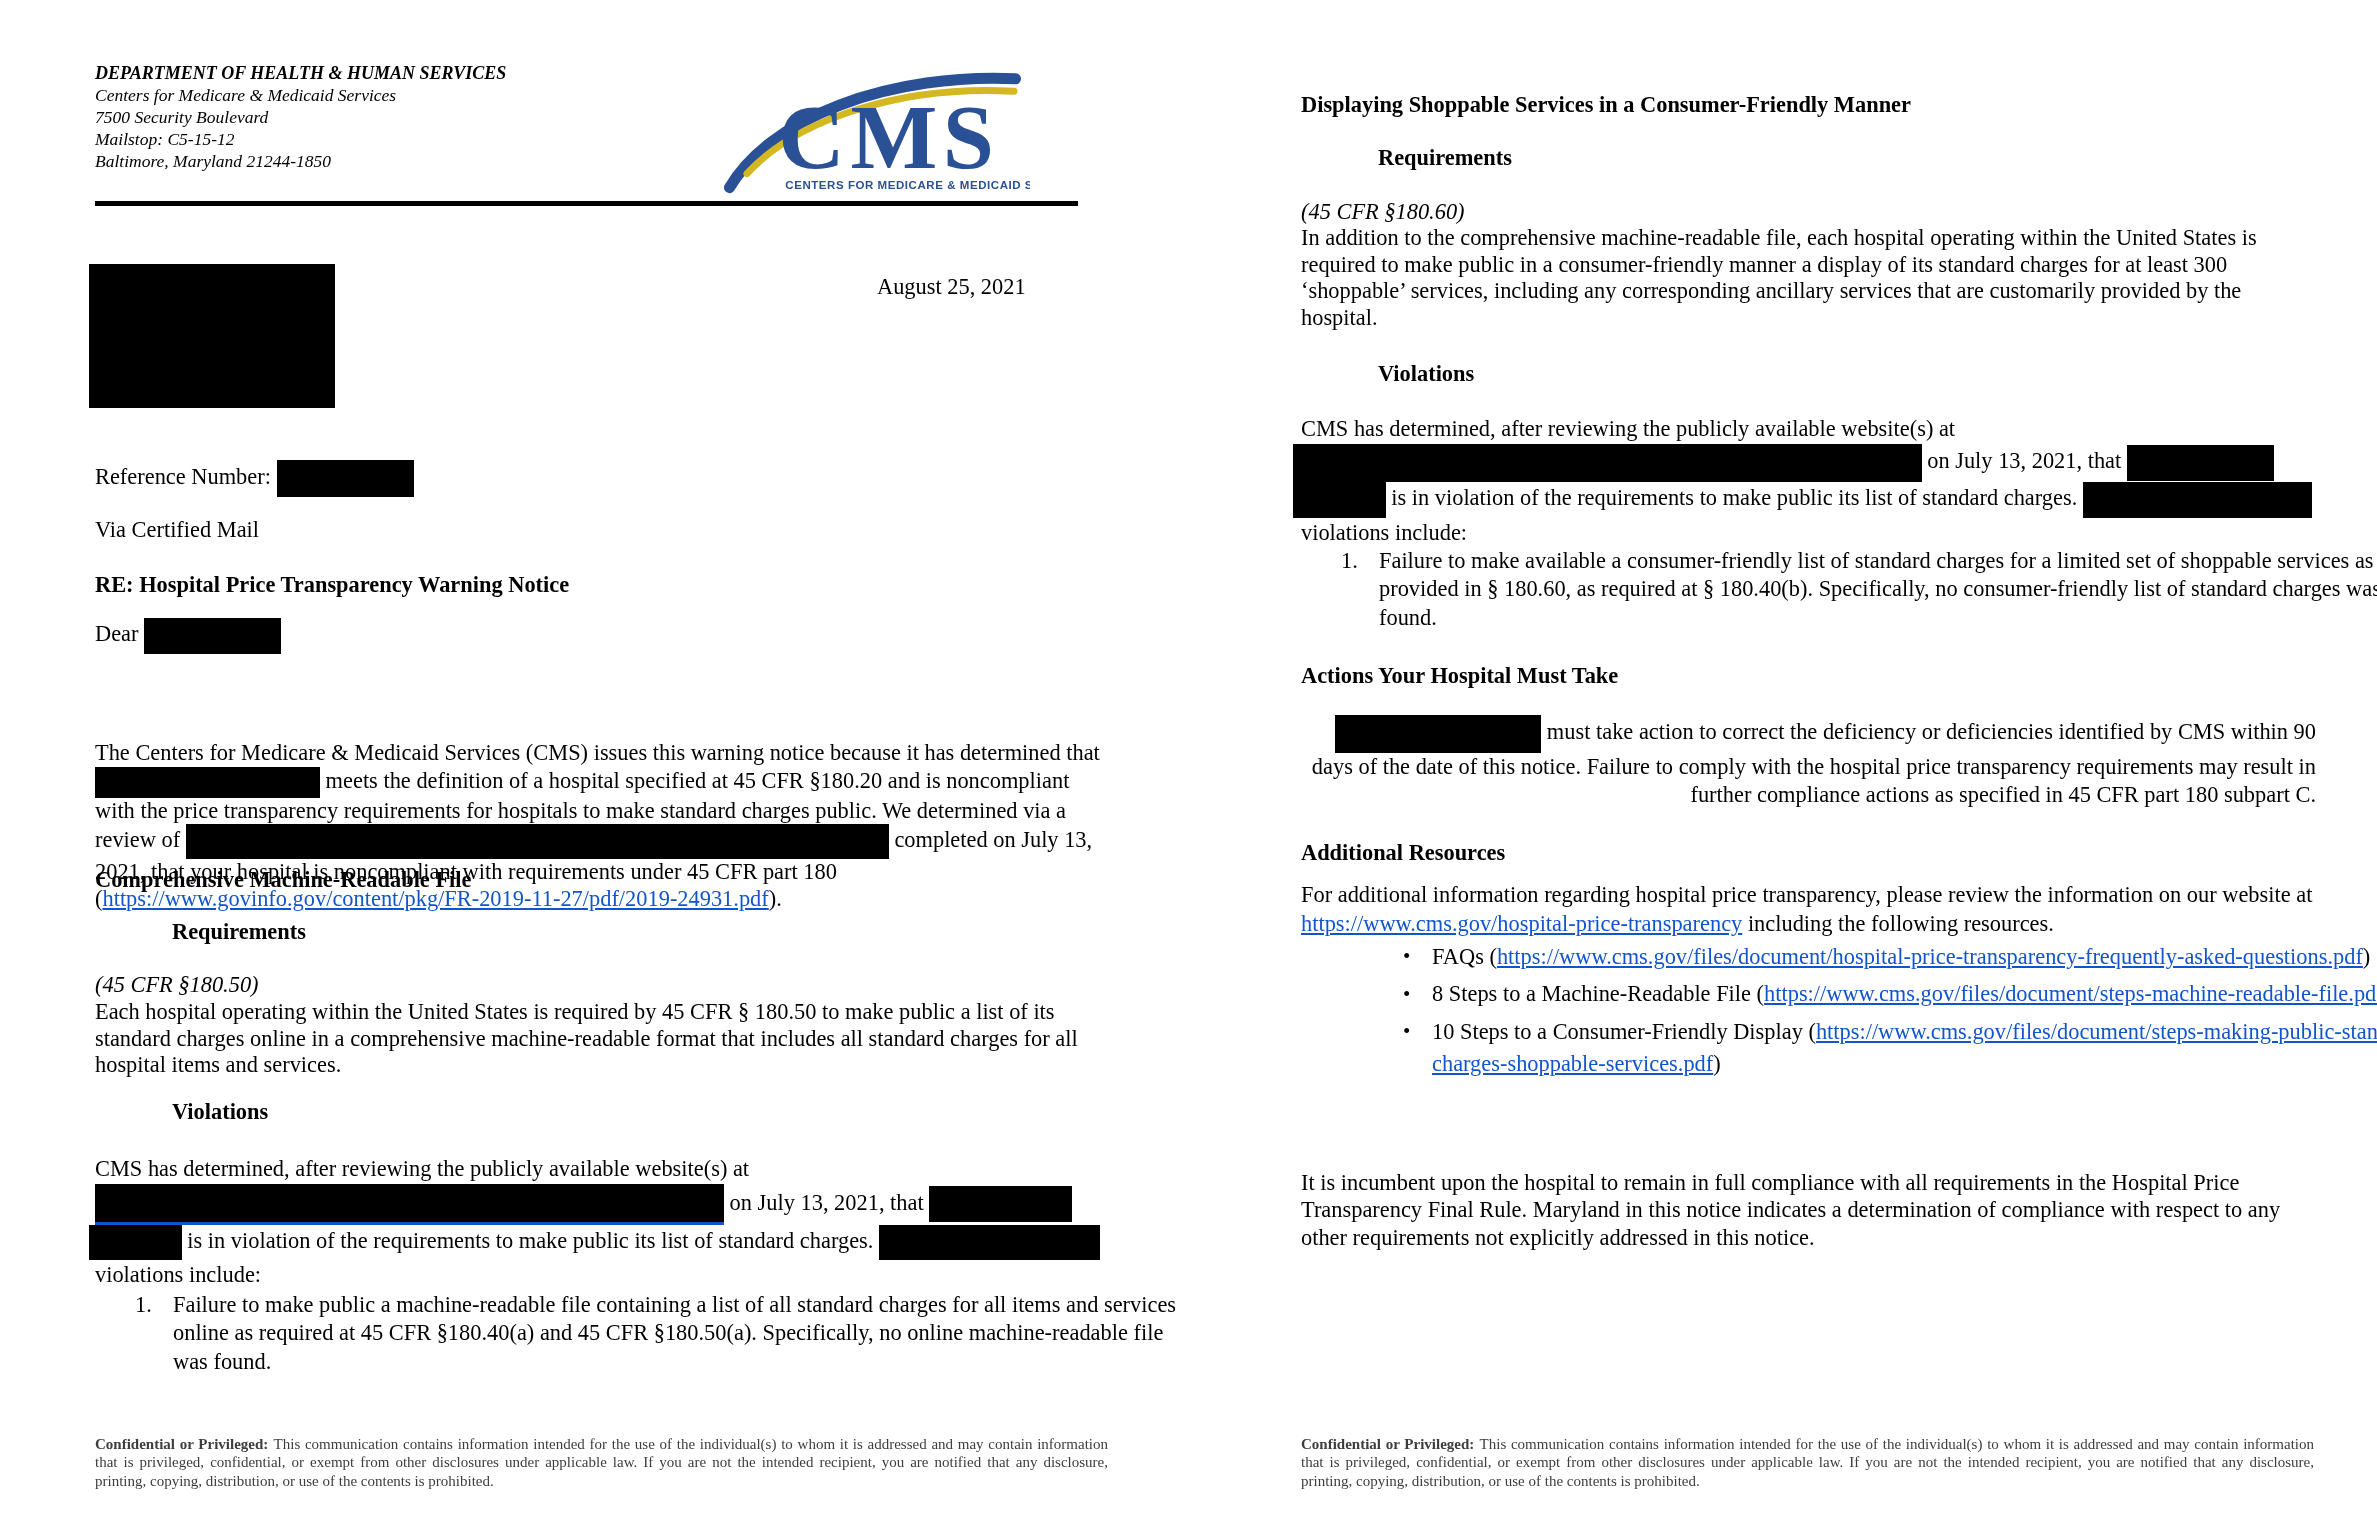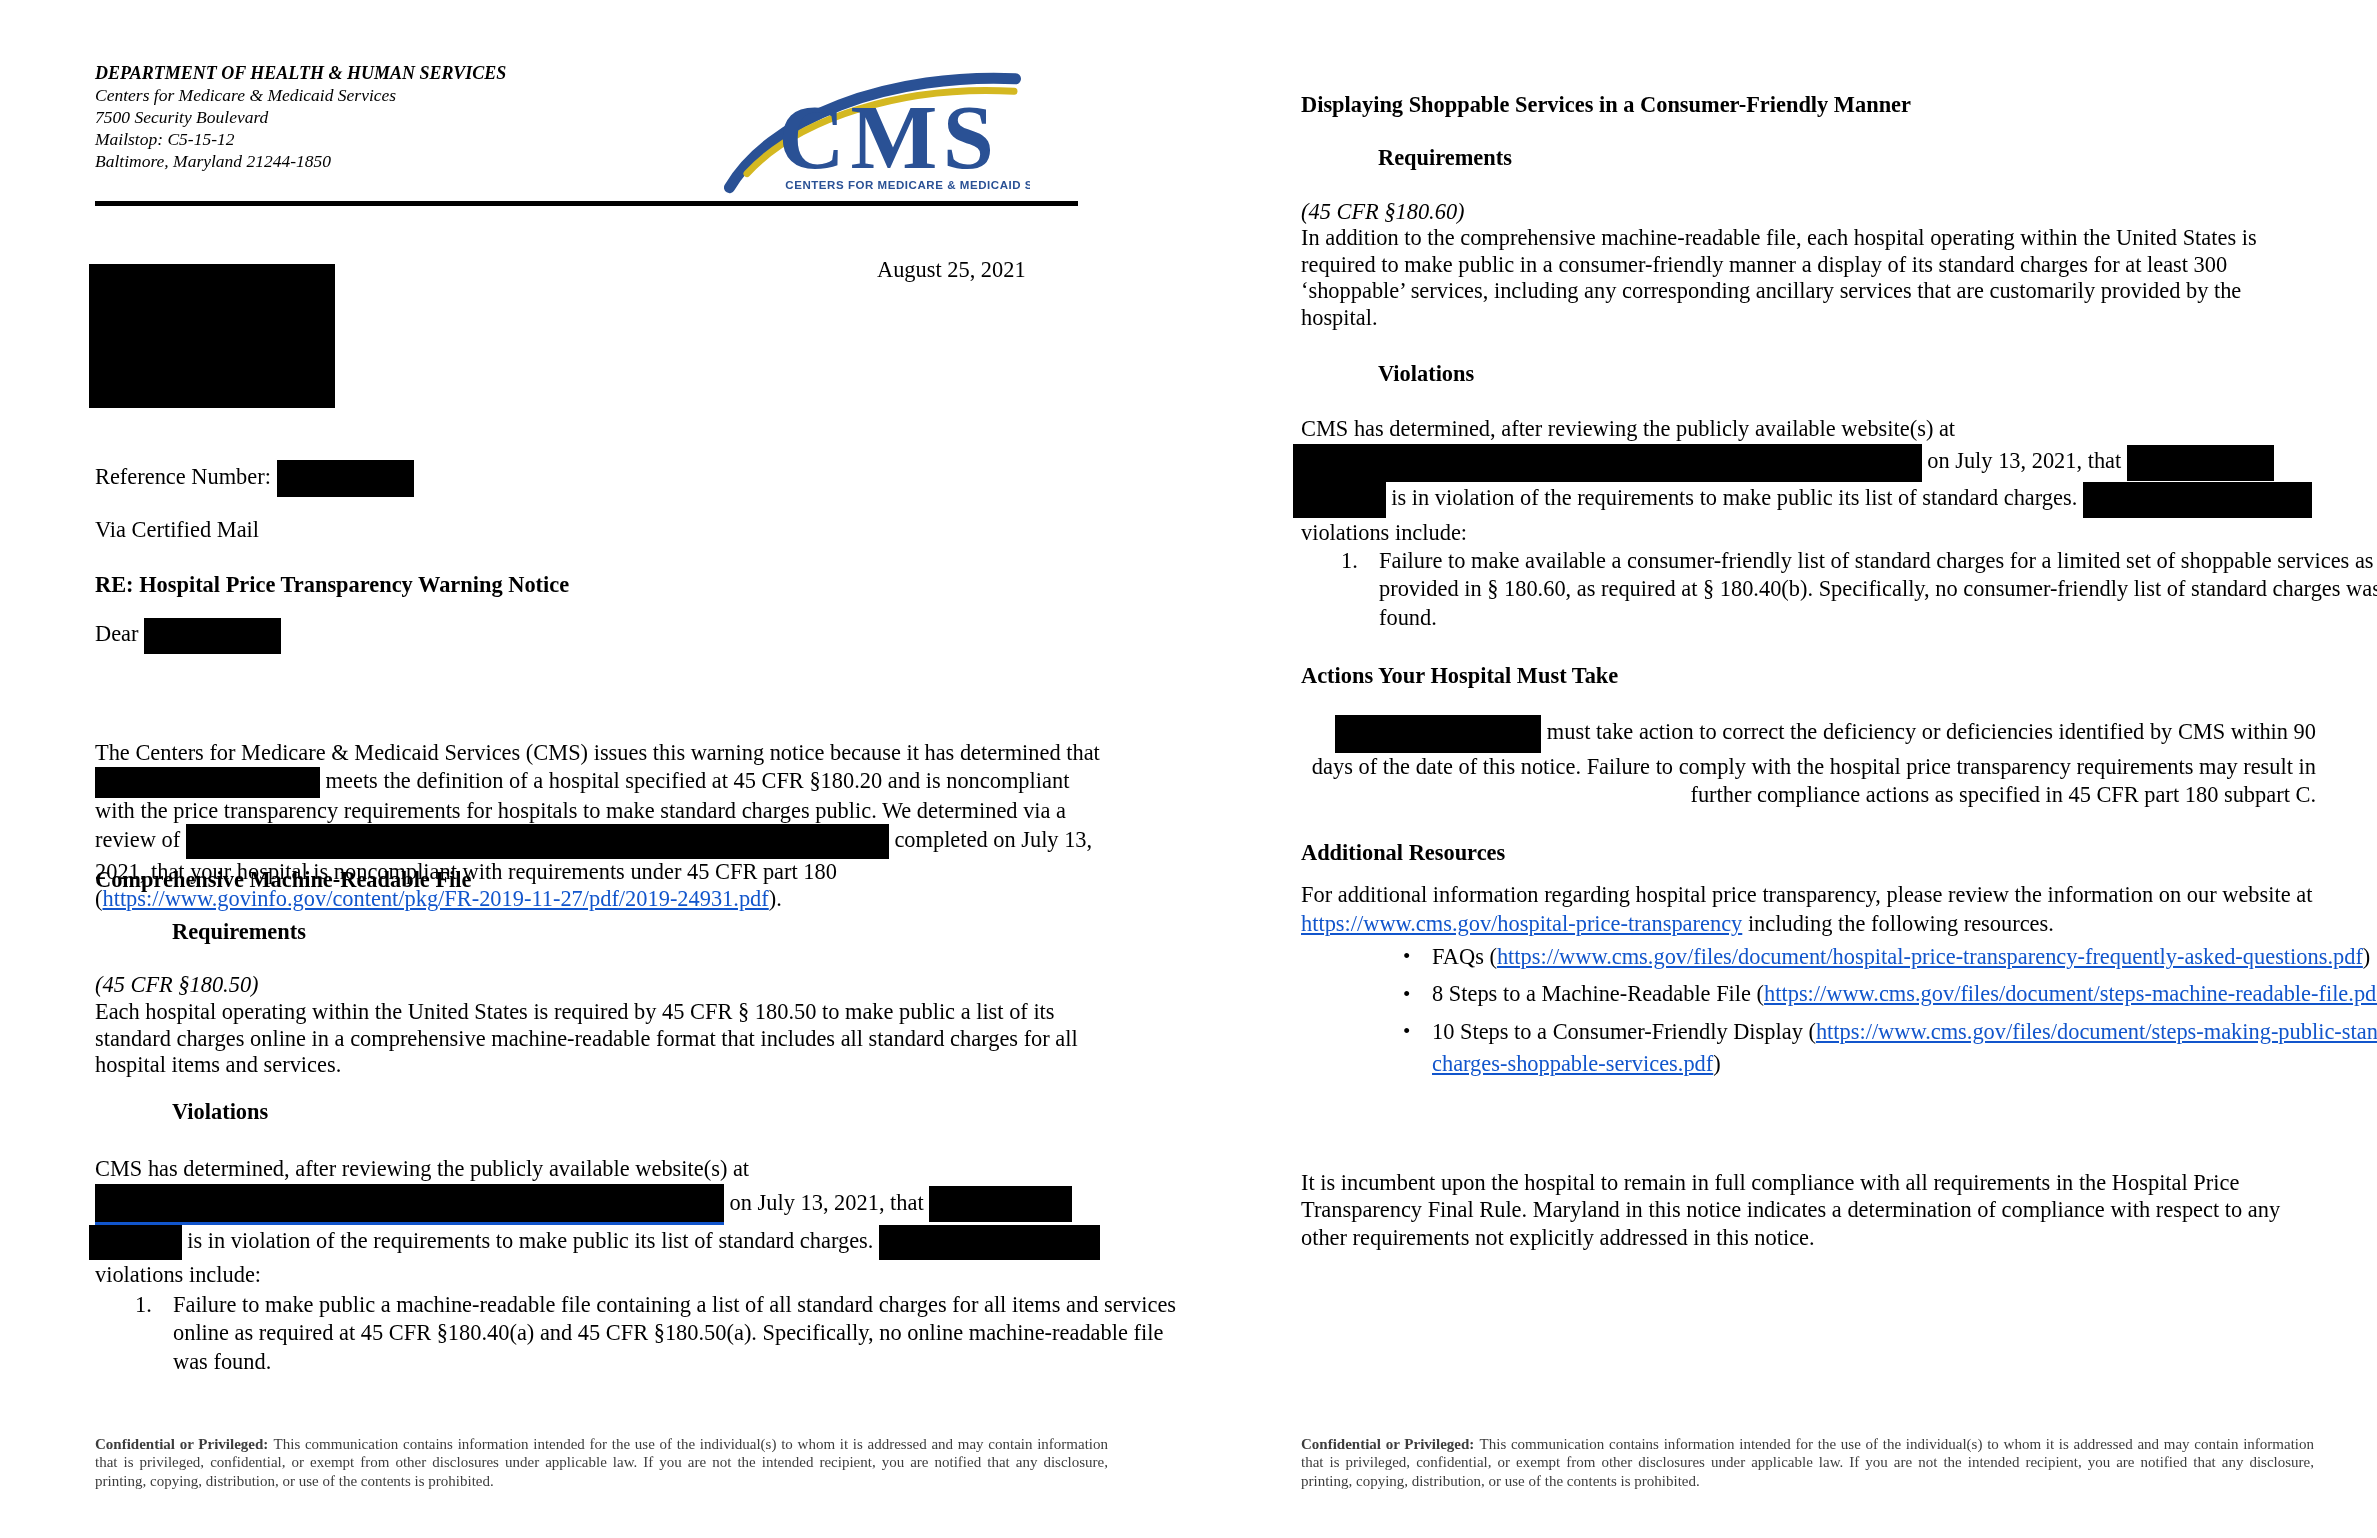--- a/index.html
+++ b/index.html
@@ -66,21 +66,21 @@
     <path d="M 30 170 A 400 230 0 0 1 440 14" fill="none" stroke="#2A5195" stroke-width="16" stroke-linecap="round"></path>
     <path d="M 55 150 A 390 225 0 0 1 438 32" fill="none" stroke="#D4B821" stroke-width="10" stroke-linecap="round"></path>
     <text x="100" y="142" font-family="Liberation Serif, serif" font-weight="bold" font-size="132" letter-spacing="8" fill="#2A5195">CMS</text>
     <text x="110" y="172" font-family="Liberation Sans, sans-serif" font-weight="bold" font-size="16.5" letter-spacing="0.8" fill="#2A5195">CENTERS FOR MEDICARE &amp; MEDICAID SERVICES</text>
   </svg>
 
   <div class="rule"></div>
 
   <div class="redaction block" style="left:-6.3px; top:264px; width:246px; height:144px;"></div>
 
-  <div class="blk date-line" style="top:257px">August 25, 2021</div>
+  <div class="blk date-line" style="top:274px">August 25, 2021</div>
 
   <div class="blk" style="top:460px">
     <span>Reference Number:</span>
     <span class="redaction" style="width:137px; height:37px;"></span>
   </div>
 
   <div class="blk" style="top:517px">Via Certified Mail</div>
 
   <div class="blk" style="top:618px">
     <span>Dear</span>

